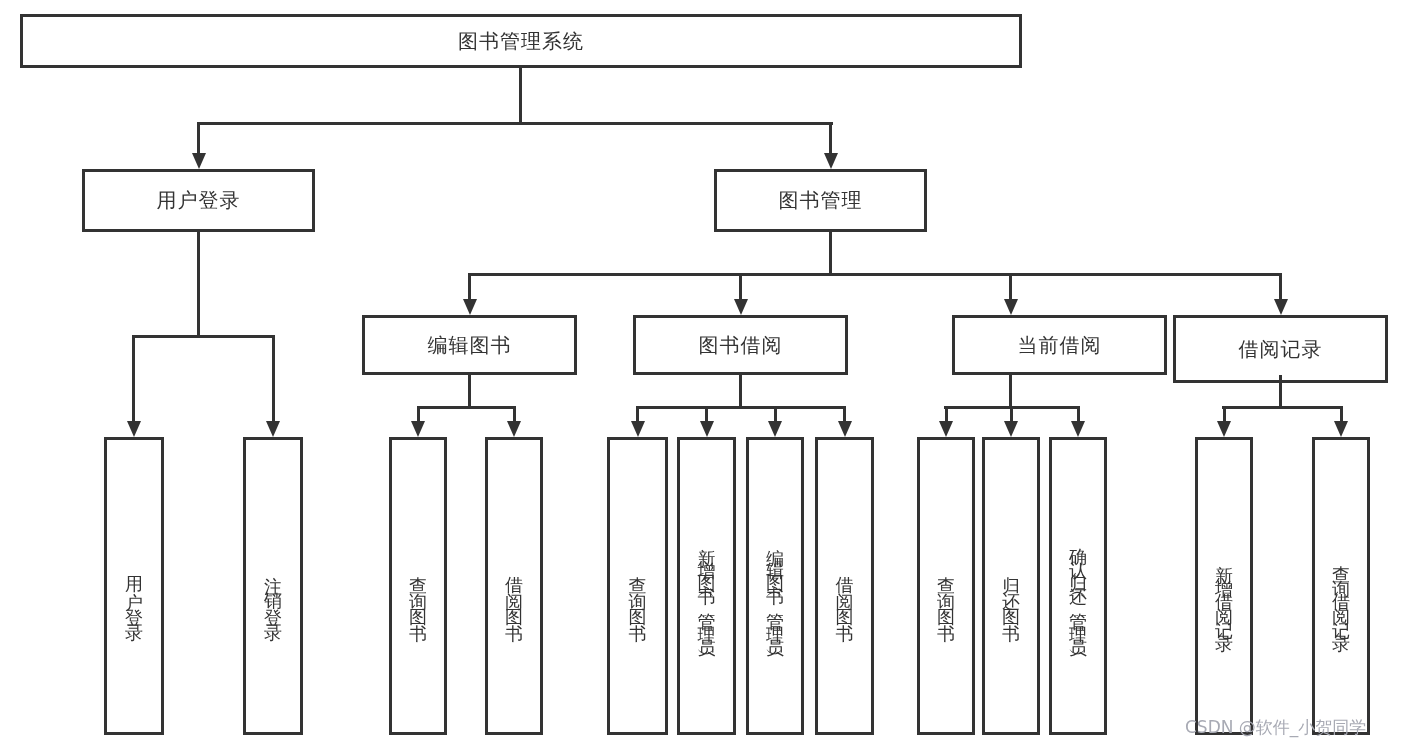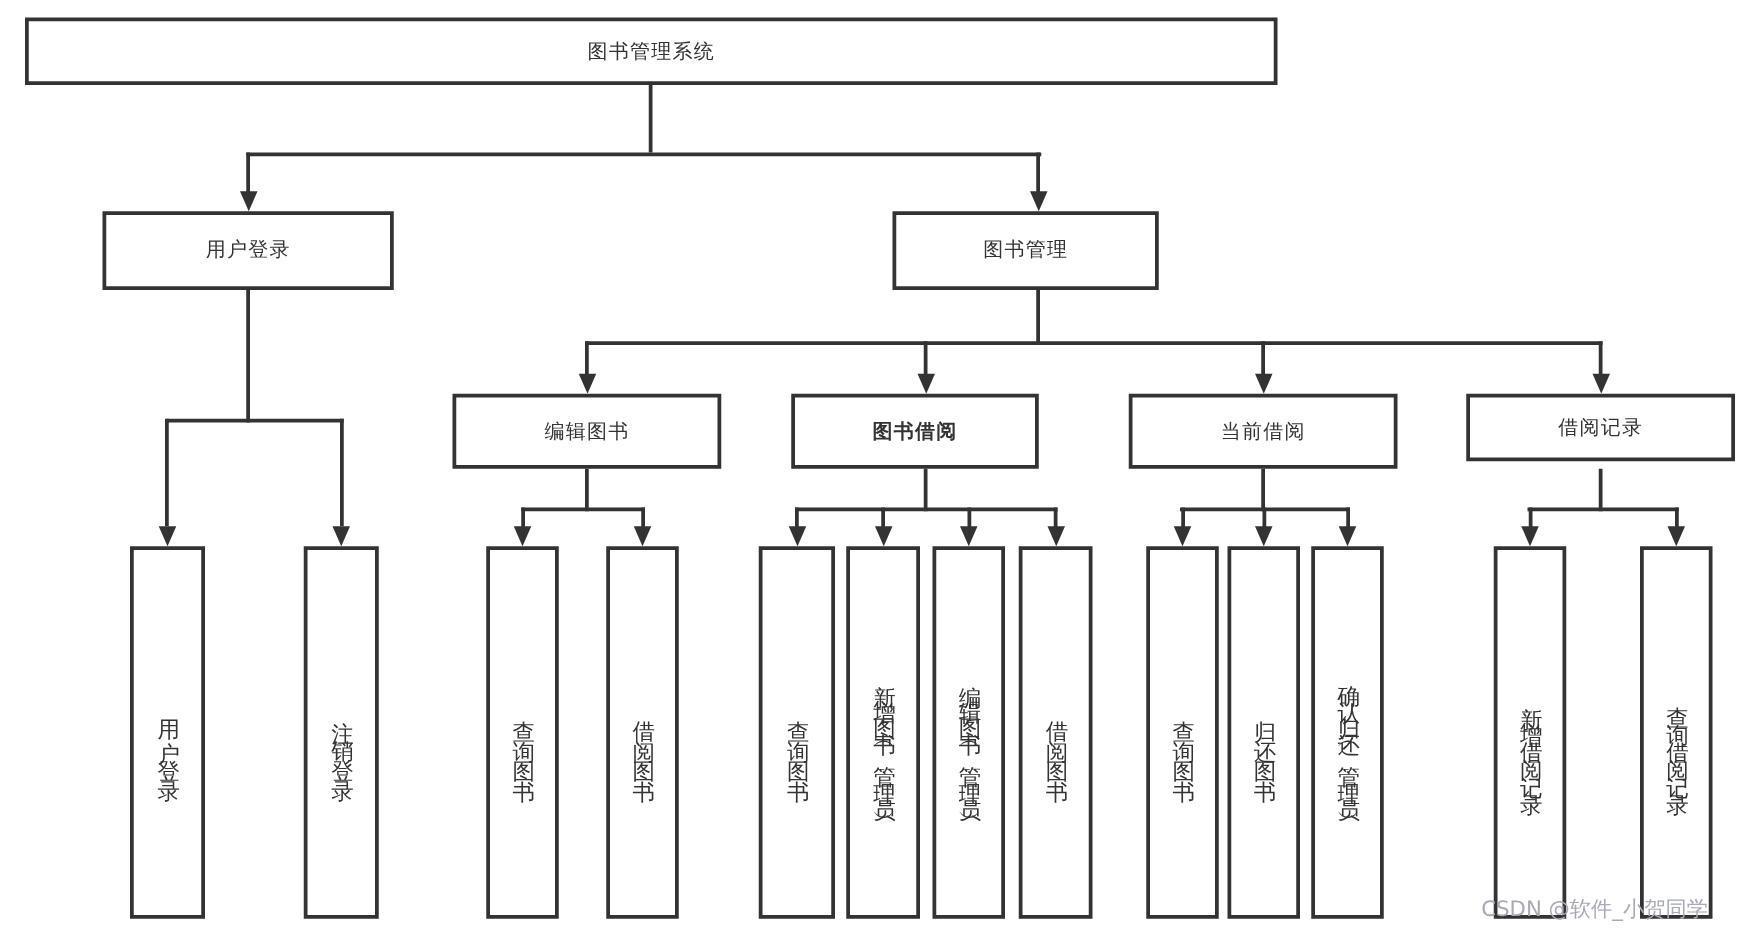--- a/index.html
+++ b/index.html
@@ -4,21 +4,21 @@
 <style>
   html,body{margin:0;padding:0;background:#ffffff;}
   #stage{
     position:relative;width:1405px;height:747px;background:#ffffff;overflow:hidden;
     font-family:"DejaVu Sans","Liberation Sans",sans-serif;color:#333333;
   }
   .box{
     position:absolute;background:#ffffff;border:3px solid #333333;box-sizing:border-box;
     display:flex;align-items:center;justify-content:center;
   }
-  .h-label{font-size:16px;letter-spacing:1px;white-space:nowrap;}
+  .h-label{font-size:20px;letter-spacing:1px;white-space:nowrap;}
   .v-label{
     writing-mode:vertical-rl;text-orientation:mixed;
     font-size:18px;letter-spacing:16px;margin-bottom:-16px;white-space:nowrap;
   }
   .line{position:absolute;background:#333333;}
   .arrow{
     position:absolute;width:0;height:0;
     border-left:7px solid transparent;border-right:7px solid transparent;
     border-top:16px solid #333333;
   }
@@ -63,27 +63,27 @@
   <div class="line" style="left:739px;top:273px;width:3px;height:29px;"></div>
   <div class="arrow" style="left:734px;top:299px;"></div>
   <div class="line" style="left:1009px;top:273px;width:3px;height:29px;"></div>
   <div class="arrow" style="left:1004px;top:299px;"></div>
   <div class="line" style="left:1279px;top:273px;width:3px;height:29px;"></div>
   <div class="arrow" style="left:1274px;top:299px;"></div>
 
   <div class="box" style="left:362px;top:315px;width:215px;height:60px;">
     <span class="h-label">编辑图书</span>
   </div>
-  <div class="box" style="left:633px;top:315px;width:198px;height:60px;font-weight:bold;">
+  <div class="box" style="left:633px;top:315px;width:215px;height:60px;">
     <span class="h-label">图书借阅</span>
   </div>
-  <div class="box" style="left:903px;top:315px;width:215px;height:60px;justify-content:center;">
+  <div class="box" style="left:952px;top:315px;width:215px;height:60px;justify-content:center;">
     <span class="h-label">当前借阅</span>
   </div>
-  <div class="box" style="left:1173px;top:315px;width:215px;height:54px;">
+  <div class="box" style="left:1173px;top:315px;width:215px;height:68px;">
     <span class="h-label">借阅记录</span>
   </div>
 
   <div class="line" style="left:468px;top:375px;width:3px;height:34px;"></div>
   <div class="line" style="left:417px;top:406px;width:99px;height:3px;"></div>
   <div class="line" style="left:417px;top:406px;width:3px;height:17px;"></div>
   <div class="arrow" style="left:411px;top:421px;"></div>
   <div class="line" style="left:513px;top:406px;width:3px;height:17px;"></div>
   <div class="arrow" style="left:507px;top:421px;"></div>
 

